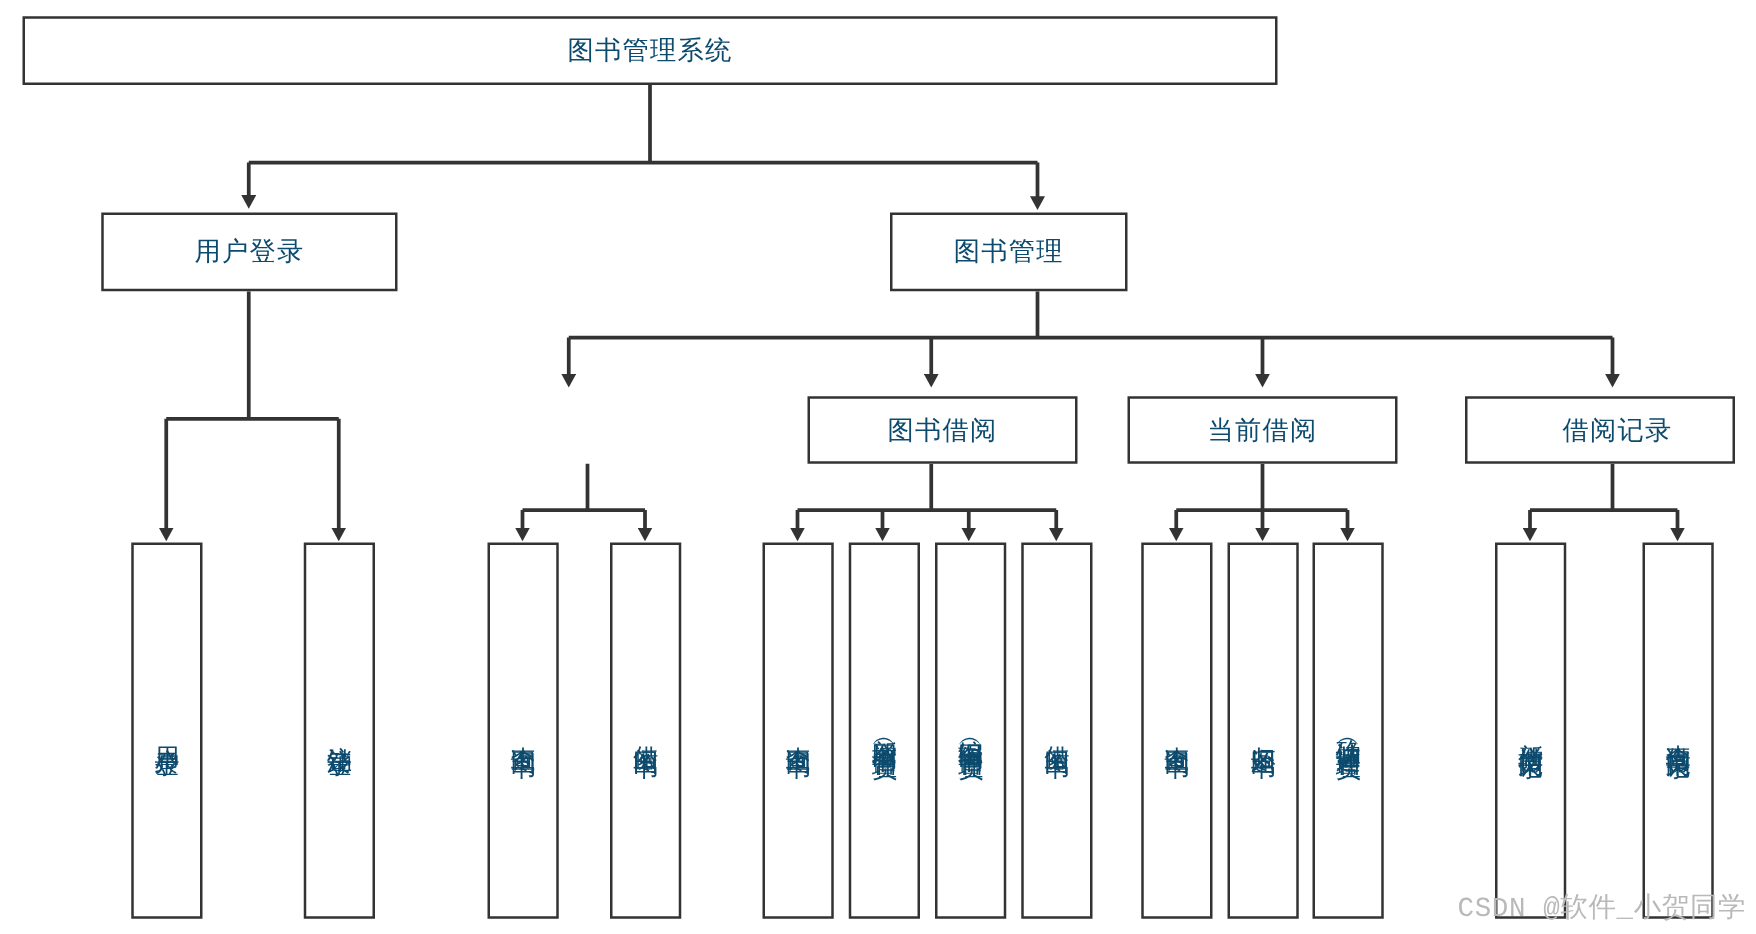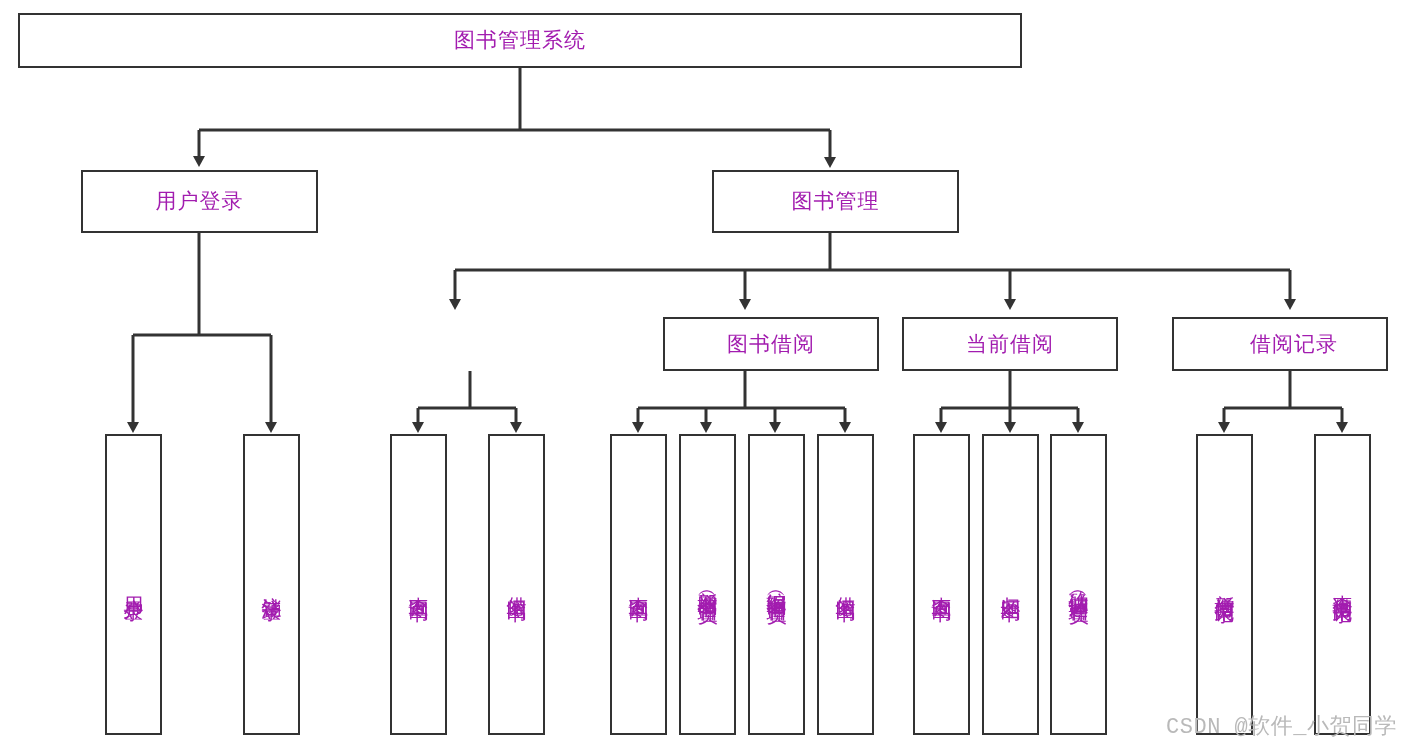--- a/index.html
+++ b/index.html
@@ -21,21 +21,21 @@
     width: 1405px; height: 747px;
     pointer-events: none;
   }
   .node {
     position: absolute;
     border: 2px solid #333333;
     background: #ffffff;
     display: flex;
     align-items: center;
     justify-content: center;
-    color: #a21caf;
+    color: #0c4a6e;
     line-height: 1.18;
   }
   .node.horiz {
     font-size: 21px;
     letter-spacing: 1px;
   }
   .node.vert {
     writing-mode: vertical-rl;
     text-orientation: upright;
     font-size: 20px;
@@ -118,25 +118,25 @@
     </g>
   </svg>
 
   <div class="node horiz" style="left:18px; top:13px; width:1004px; height:55px;">
     <span>图书管理系统</span>
   </div>
 
   <div class="node horiz" style="left:81px; top:170px; width:237px; height:63px;">
     <span>用户登录</span>
   </div>
-  <div class="node horiz" style="left:712px; top:170px; width:247px; height:63px;">
+  <div class="node horiz" style="left:712px; top:170px; width:190px; height:63px;">
     <span>图书管理</span>
   </div>
 
-  <div class="node horiz" style="left:663px; top:317px; width:216px; height:54px;">
+  <div class="node horiz" style="left:646px; top:317px; width:216px; height:54px;">
     <span>图书借阅</span>
   </div>
   <div class="node horiz" style="left:902px; top:317px; width:216px; height:54px;">
     <span>当前借阅</span>
   </div>
   <div class="node horiz" style="left:1172px; top:317px; width:216px; height:54px;padding-left:28px;">
     <span>借阅记录</span>
   </div>
 
   <div class="node vert" style="left:105px; top:434px; width:57px; height:301px;">

